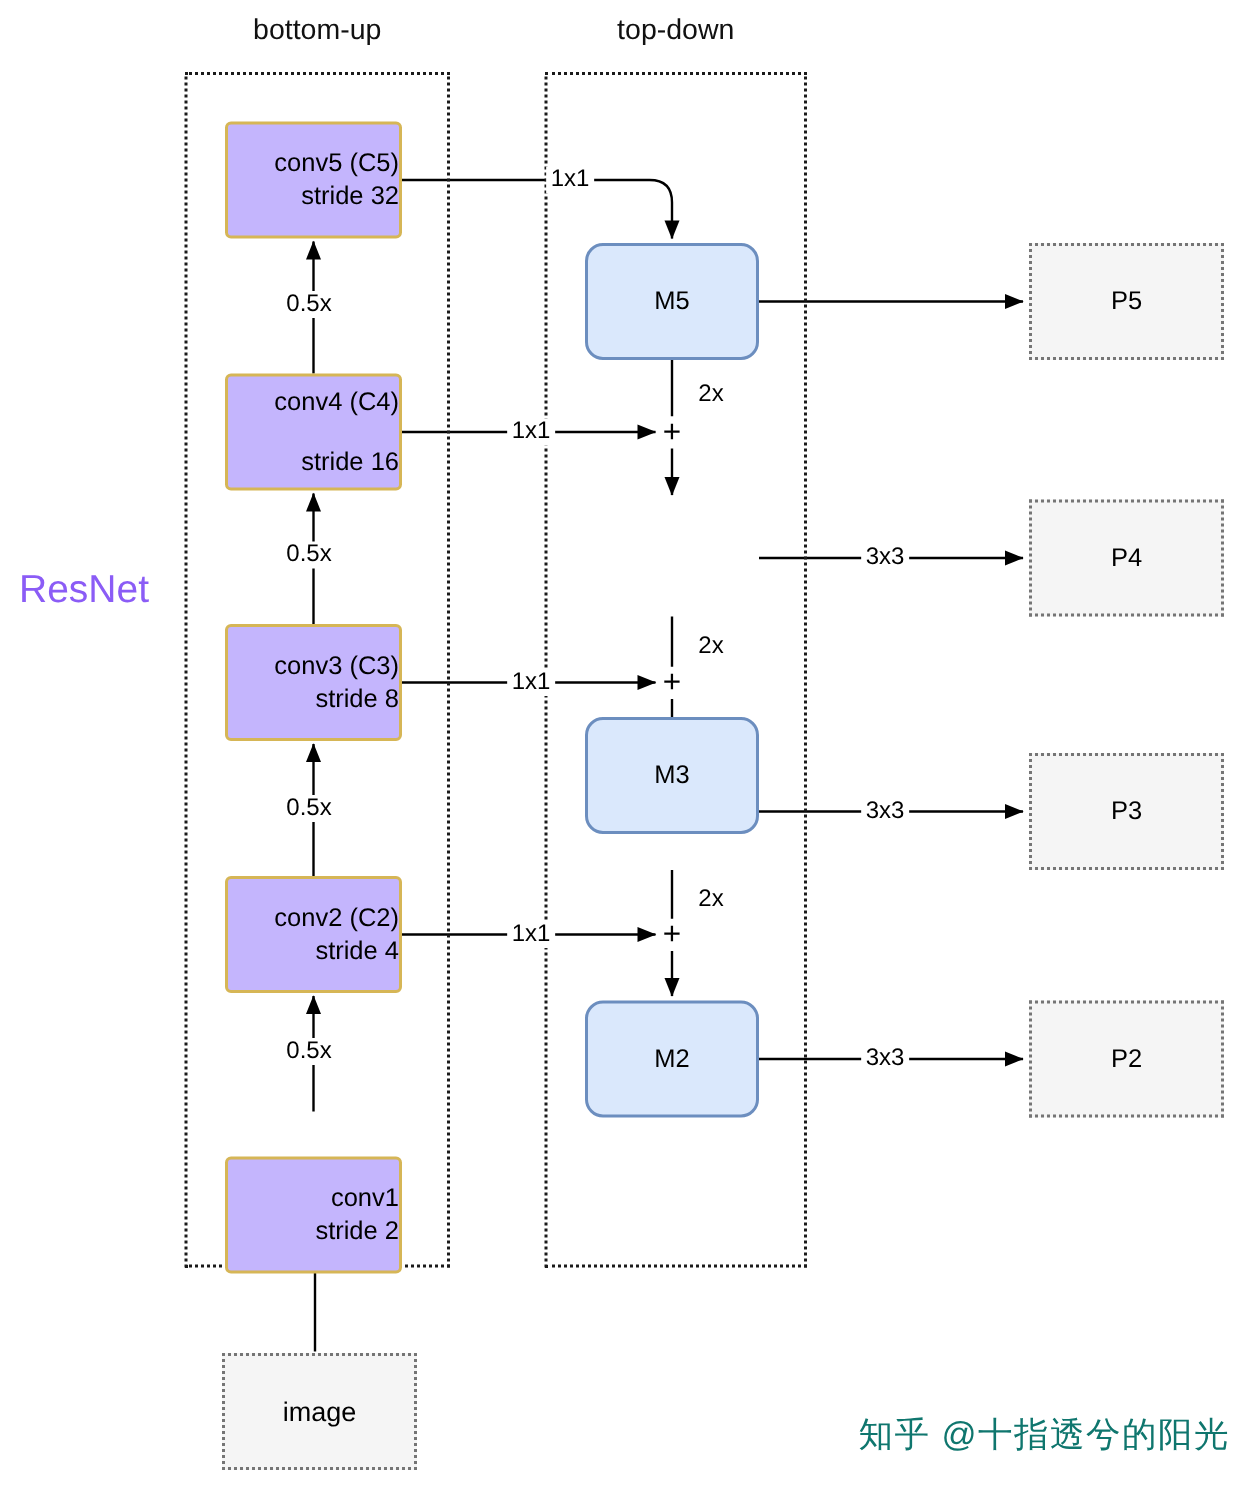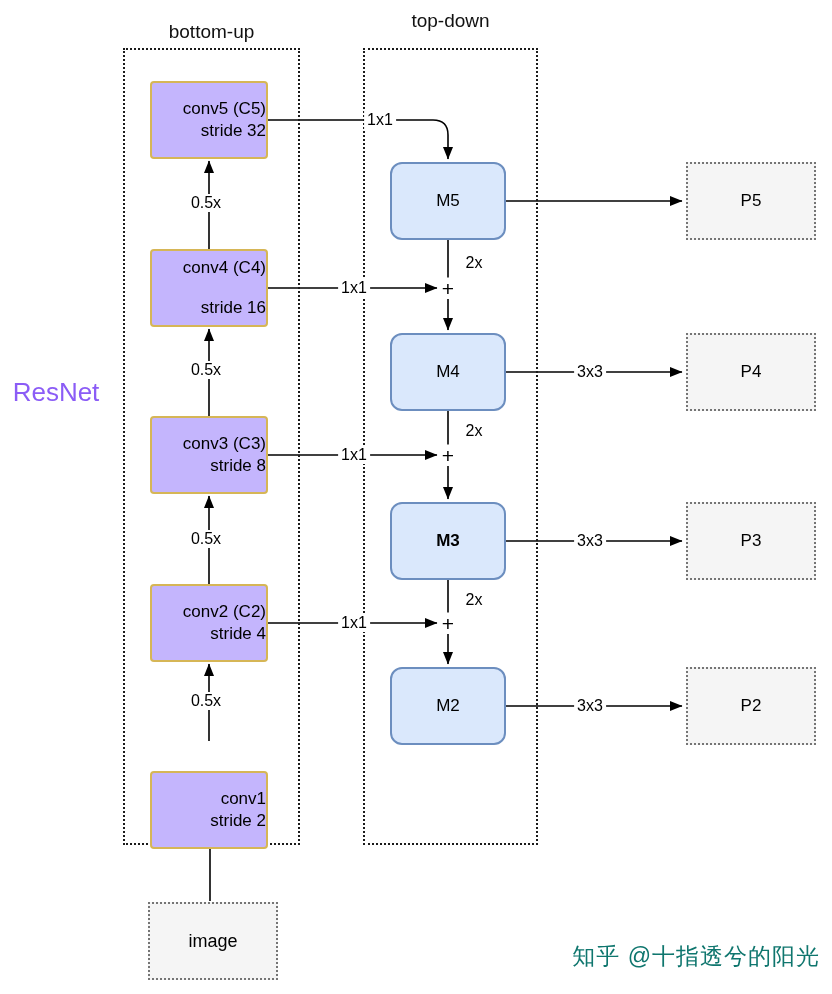--- a/index.html
+++ b/index.html
@@ -156,21 +156,21 @@
       <path d="M 506 201 L 682 201" marker-end="url(#ah)"></path>
       <path d="M 506 372 L 682 372" marker-end="url(#ah)"></path>
       <path d="M 506 541 L 682 541" marker-end="url(#ah)"></path>
       <path d="M 506 706 L 682 706" marker-end="url(#ah)"></path>
     </g>
   </svg>
 
   <div class="container-box" style="left:123px;width:177px;"></div>
   <div class="container-box" style="left:363px;width:175px;"></div>
 
-  <div class="pathway-title" style="left:123px;width:177px;margin-top:11px;">bottom-up</div>
+  <div class="pathway-title" style="left:123px;width:177px;">bottom-up</div>
   <div class="pathway-title" style="left:363px;width:175px;">top-down</div>
   <div class="resnet-label">ResNet</div>
 
   <div class="conv-block" style="top:81px;">
     <div>conv5 (C5)</div>
     <div>stride 32</div>
   </div>
   <div class="conv-block" style="top:249px;gap:18px;">
     <div>conv4 (C4)</div>
     <div>stride 16</div>
@@ -182,22 +182,21 @@
   <div class="conv-block" style="top:584px;">
     <div>conv2 (C2)</div>
     <div>stride 4</div>
   </div>
   <div class="conv-block" style="top:771px;">
     <div>conv1</div>
     <div>stride 2</div>
   </div>
 
   <div class="m-block" style="top:162px;">M5</div>
-  <div class="m-block" style="top:333px;">M4</div>
-  <div class="m-block" style="top:502px;font-weight:bold;">M3</div>
+  <div class="m-block" style="top:478px;">M3</div>
   <div class="m-block" style="top:667px;">M2</div>
 
   <div class="p-block" style="top:162px;">P5</div>
   <div class="p-block" style="top:333px;">P4</div>
   <div class="p-block" style="top:502px;">P3</div>
   <div class="p-block" style="top:667px;">P2</div>
 
   <div class="image-block">image</div>
 
   <div class="edge-label" style="left:206px;top:203px;">0.5x</div>

